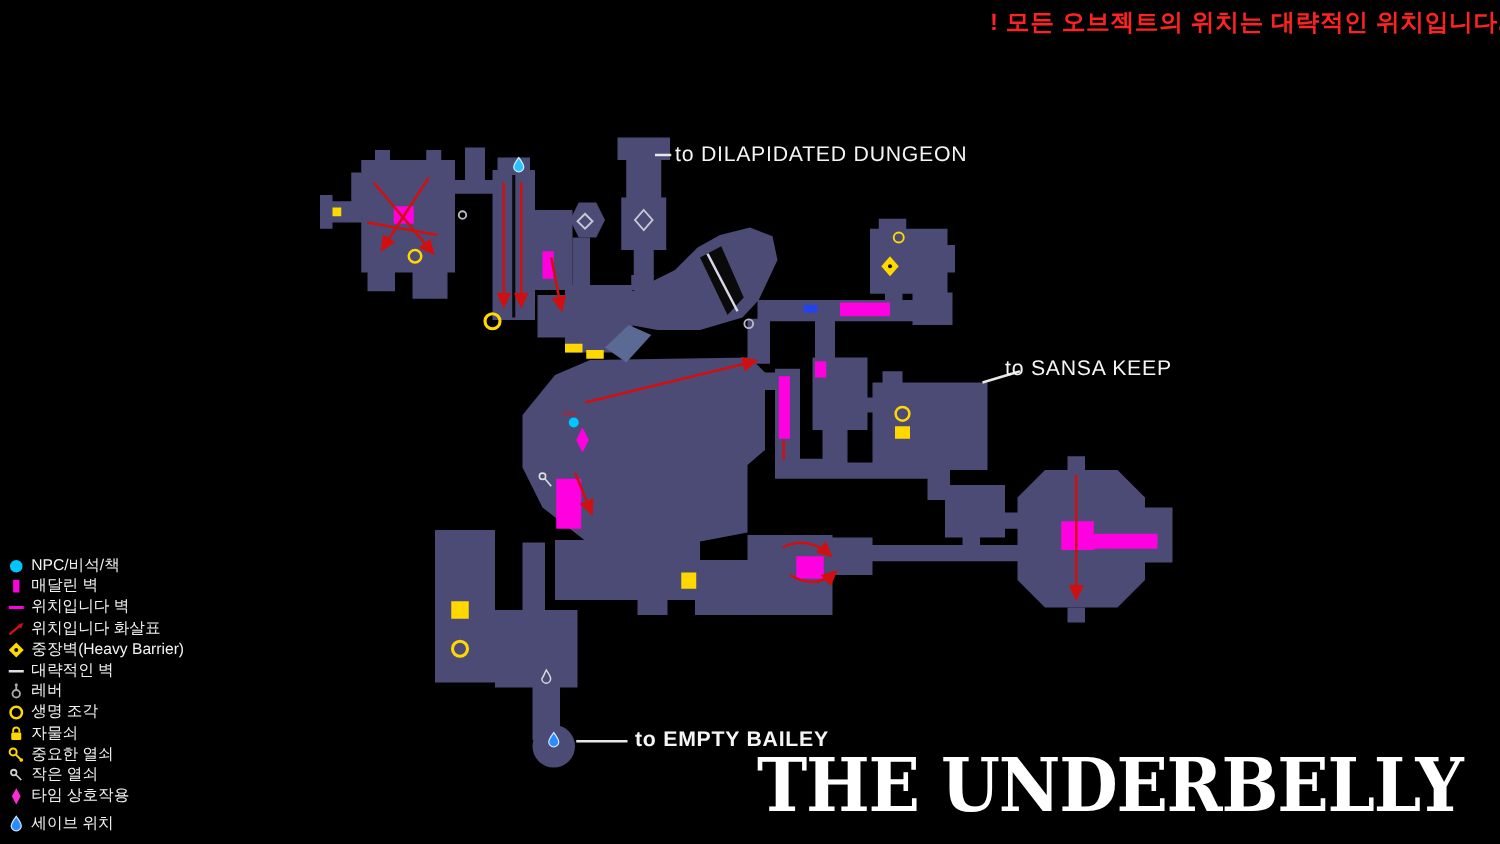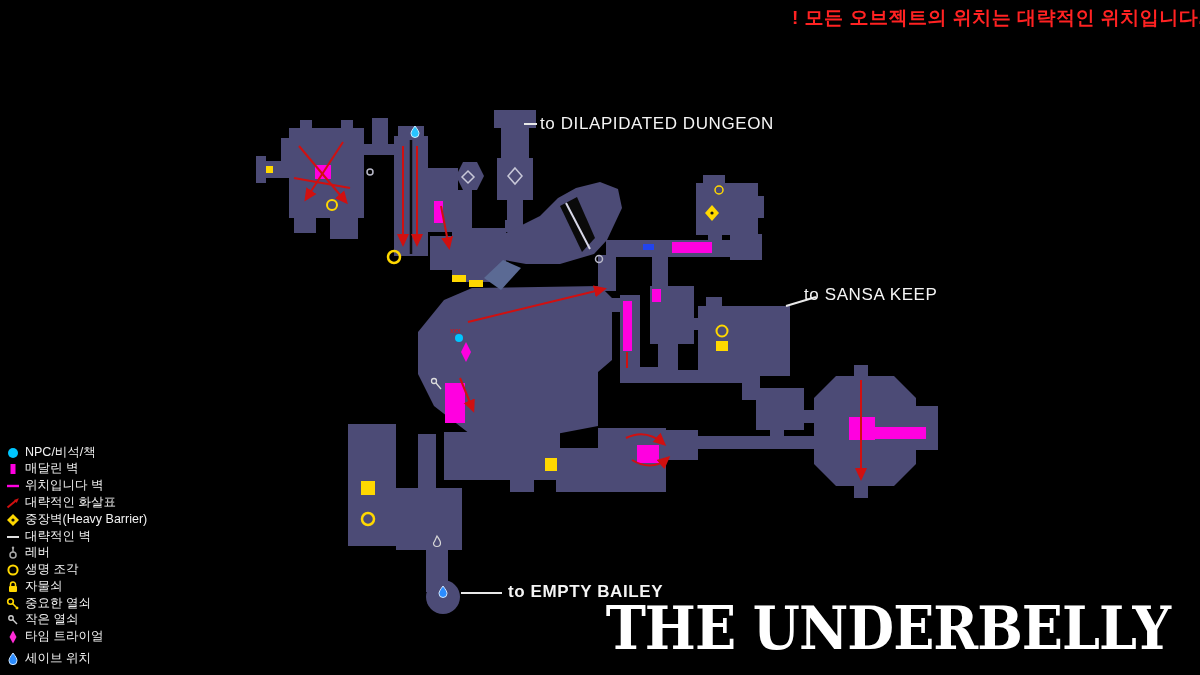--- a/index.html
+++ b/index.html
@@ -207,21 +207,21 @@
       </span>
       <span class="ltext">위치입니다 벽</span>
     </div>
     <div class="lrow">
       <span class="licon">
         <svg width="16" height="16" viewBox="0 0 16 16">
             <line x1="2.5" y1="12.5" x2="11" y2="5.5" stroke="#d01010" stroke-width="2"></line>
             <polygon points="13.8,3.2 9,5 11.8,8" fill="#d01010"></polygon>
           </svg>
       </span>
-      <span class="ltext">대략적인 화살표</span>
+      <span class="ltext">위치입니다 화살표</span>
     </div>
     <div class="lrow">
       <span class="licon">
         <svg width="16" height="16" viewBox="0 0 16 16">
             <polygon points="8,2 14,8 8,14 2,8" fill="#ffd800"></polygon>
             <circle cx="8" cy="8" r="1.6" fill="#111"></circle>
           </svg>
       </span>
       <span class="ltext">중장벽(Heavy Barrier)</span>
     </div>
@@ -278,21 +278,21 @@
           </svg>
       </span>
       <span class="ltext">작은 열쇠</span>
     </div>
     <div class="lrow">
       <span class="licon">
         <svg width="16" height="16" viewBox="0 0 16 16">
             <polygon points="8,1.5 11.5,8 8,14.5 4.5,8" fill="#ff2bd6"></polygon>
           </svg>
       </span>
-      <span class="ltext">타임 트라이얼</span>
+      <span class="ltext">타임 상호작용</span>
     </div>
     <div class="lrow save-row">
       <span class="licon">
         <svg width="16" height="16" viewBox="0 0 16 16">
             <path d="M8,2 C10.5,5.5 12,7.5 12,9.7 a4,4 0 1 1 -8,0 C4,7.5 5.5,5.5 8,2 Z" fill="#2b8cff" stroke="#cfe6ff" stroke-width="1"></path>
           </svg>
       </span>
       <span class="ltext">세이브 위치</span>
     </div>
   </div>

